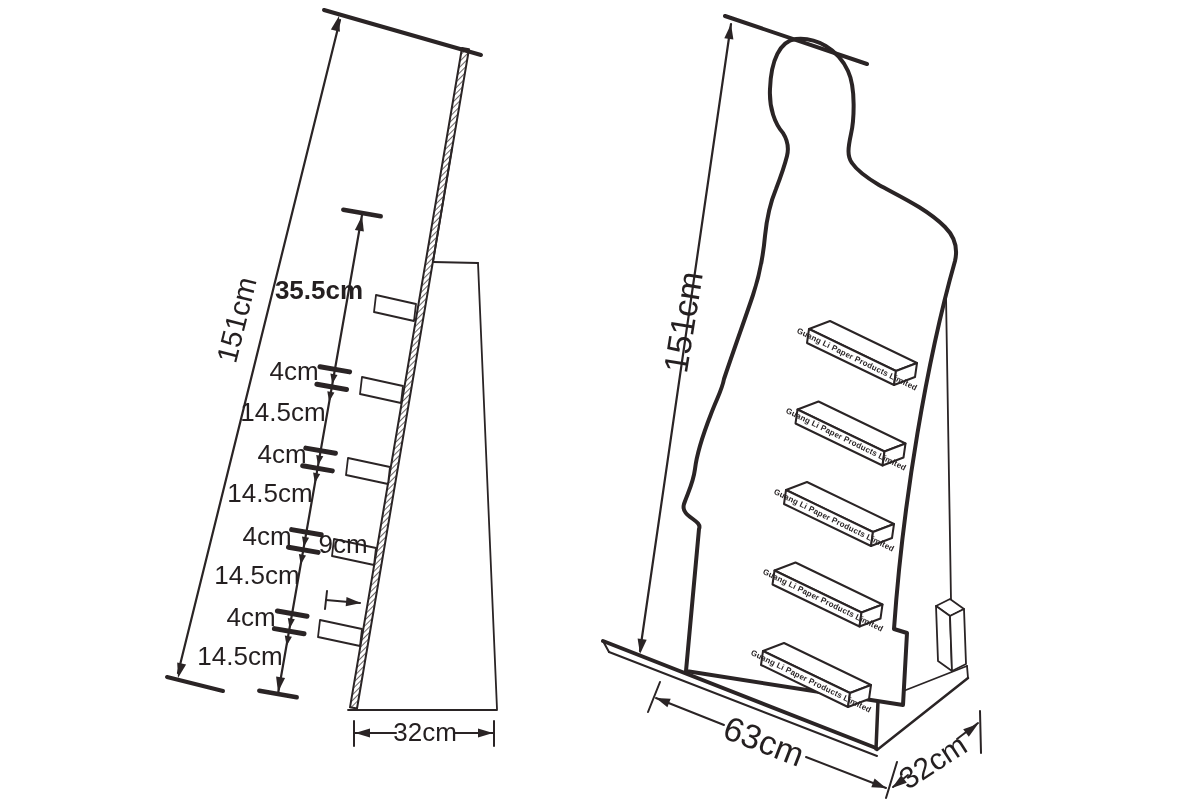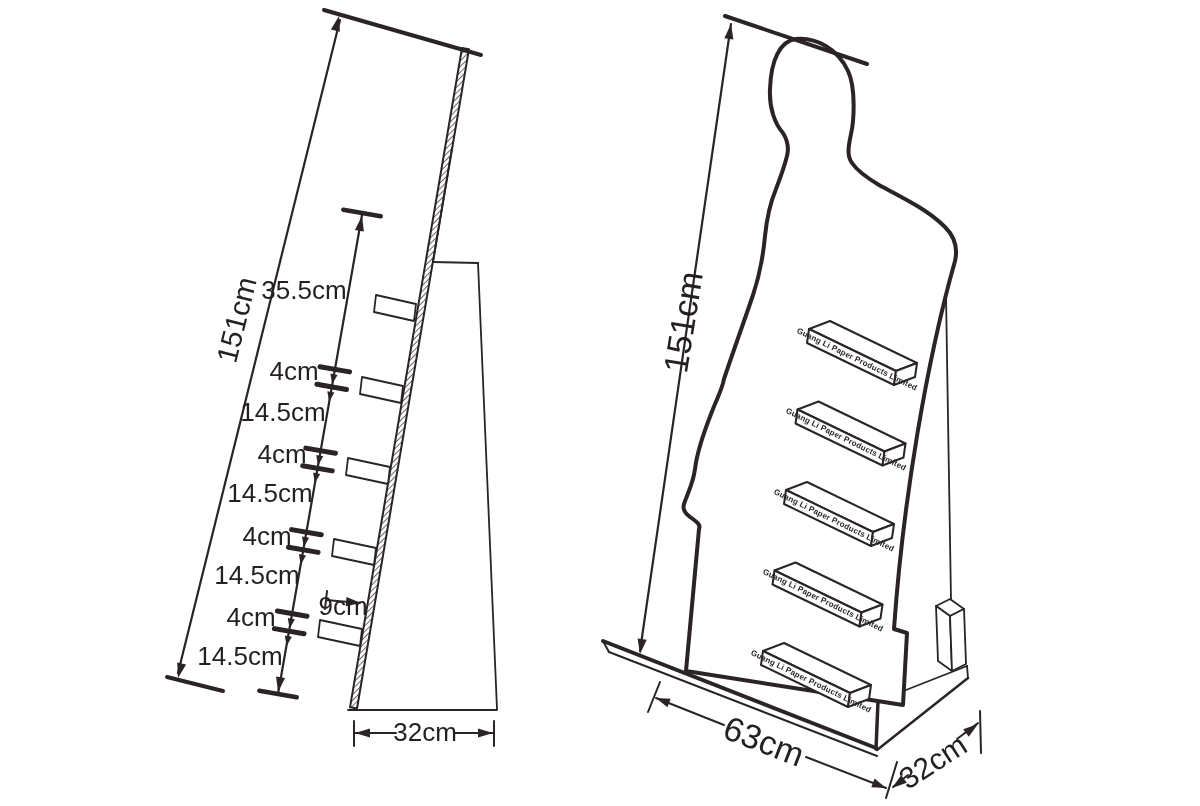--- a/index.html
+++ b/index.html
@@ -187,30 +187,30 @@
       <line x1="980" y1="711" x2="981" y2="753"></line>
       <line x1="893" y1="787" x2="908" y2="775"></line>
       <line x1="957" y1="739" x2="978" y2="723"></line>
       <polygon points="892,788 906.8,782.7 901.2,775.3" fill="#2a2425" stroke="none"></polygon>
       <polygon points="978,724 968.8,736.7 963.2,729.3" fill="#2a2425" stroke="none"></polygon>
     </g>
   </g>
 </svg>
 
 <div class="label dim" style="left:237px;top:320px;font-size:29px;transform:translate(-50%,-50%) rotate(-76deg);">151cm</div>
-<div class="label dim" style="left:304px;top:290px;">35.5cm</div>
+<div class="label dim" style="left:319px;top:290px;font-weight:bold;">35.5cm</div>
 <div class="label dim" style="left:294px;top:371px;">4cm</div>
 <div class="label dim" style="left:283px;top:412px;">14.5cm</div>
 <div class="label dim" style="left:282px;top:454px;">4cm</div>
 <div class="label dim" style="left:270px;top:493px;">14.5cm</div>
 <div class="label dim" style="left:267px;top:536px;">4cm</div>
 <div class="label dim" style="left:257px;top:575px;">14.5cm</div>
 <div class="label dim" style="left:251px;top:617px;">4cm</div>
 <div class="label dim" style="left:240px;top:656px;">14.5cm</div>
-<div class="label dim" style="left:343px;top:606px;">9cm</div>
+<div class="label dim" style="left:343px;top:544px;">9cm</div>
 <div class="label dim" style="left:425px;top:732px;">32cm</div>
 
 <div class="label dim-big" style="left:683px;top:322px;transform:translate(-50%,-50%) rotate(-81deg);">151cm</div>
 <div class="label dim-big" style="left:764px;top:741px;transform:translate(-50%,-50%) rotate(21deg);">63cm</div>
 <div class="label" style="left:933px;top:762px;font-size:30px;transform:translate(-50%,-50%) rotate(-33deg);">32cm</div>
 
 <div class="label shelf-text" style="left:851px;top:357px;transform:translate(-50%,-50%) rotate(26deg);">Guang Li Paper Products Limited</div>
 <div class="label shelf-text" style="left:840px;top:437px;transform:translate(-50%,-50%) rotate(26deg);">Guang Li Paper Products Limited</div>
 <div class="label shelf-text" style="left:828px;top:518px;transform:translate(-50%,-50%) rotate(26deg);">Guang Li Paper Products Limited</div>
 <div class="label shelf-text" style="left:817px;top:598px;transform:translate(-50%,-50%) rotate(26deg);">Guang Li Paper Products Limited</div>

